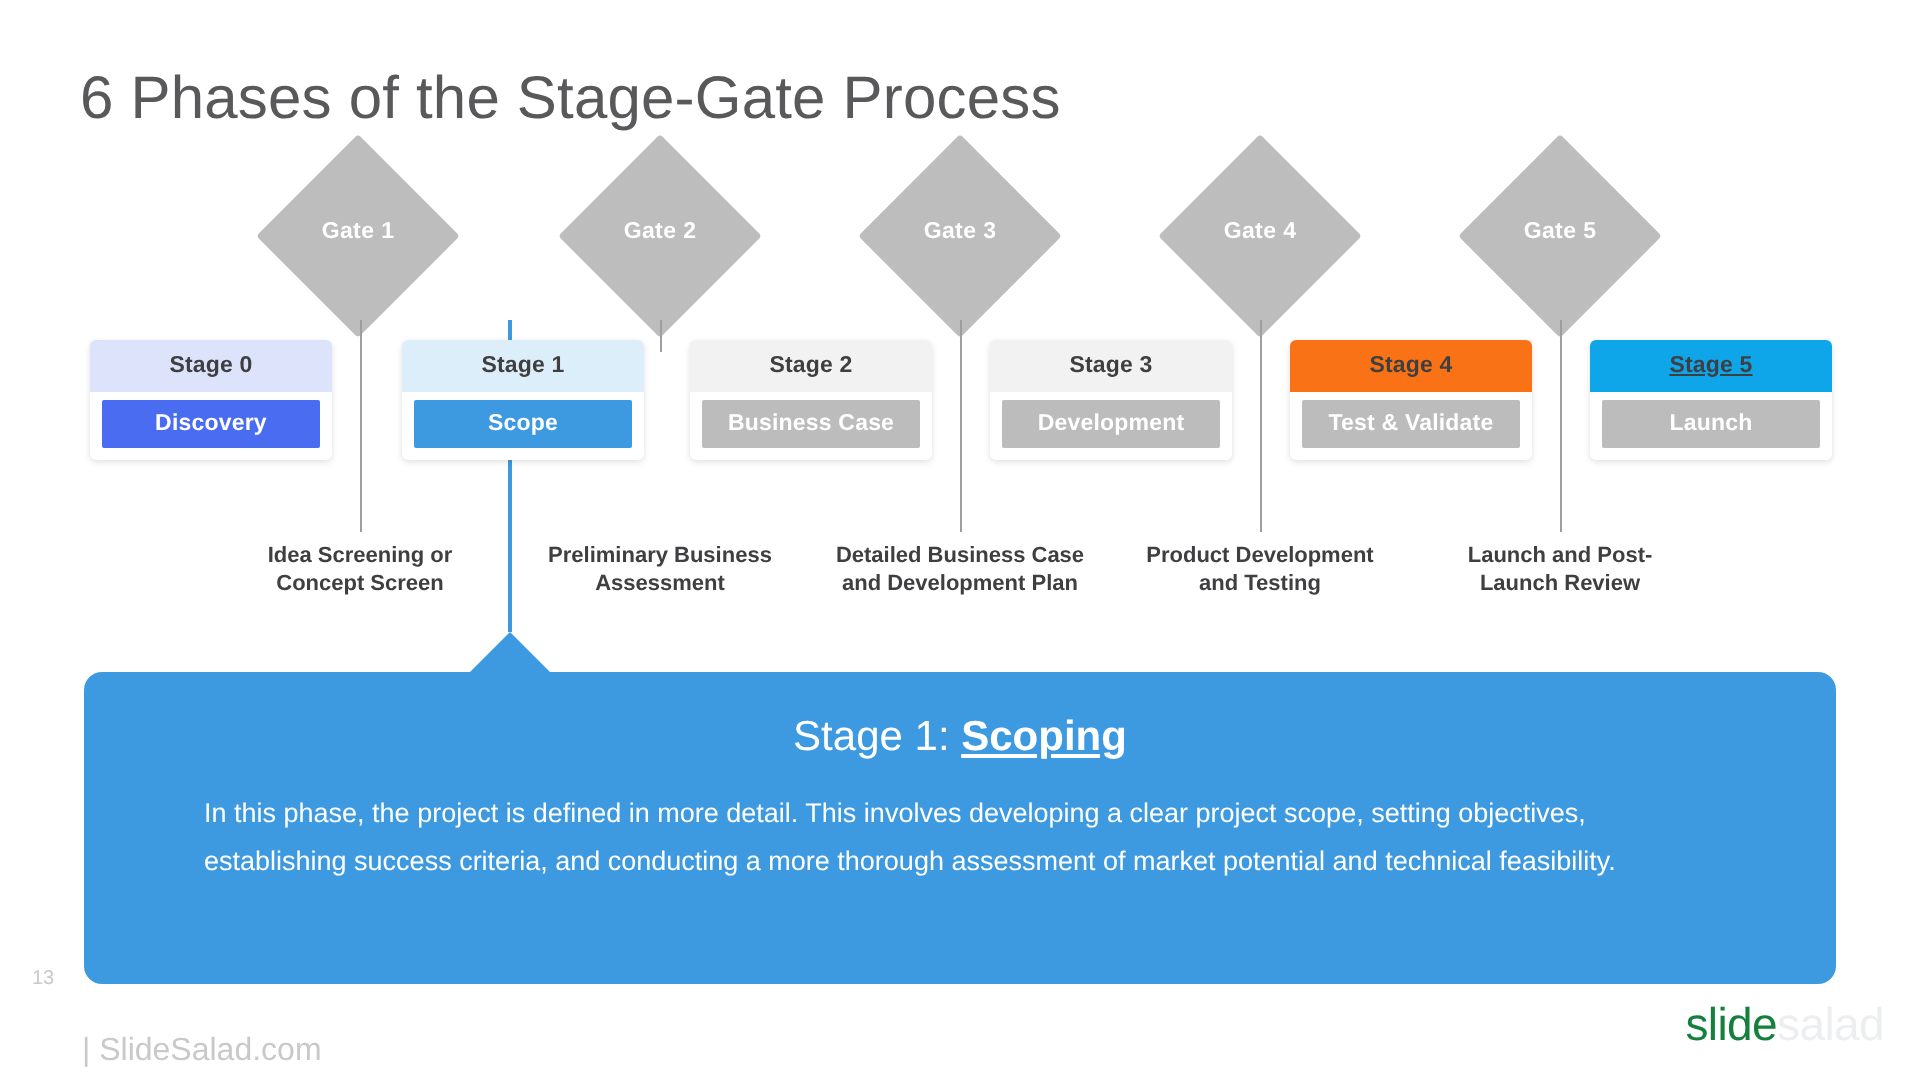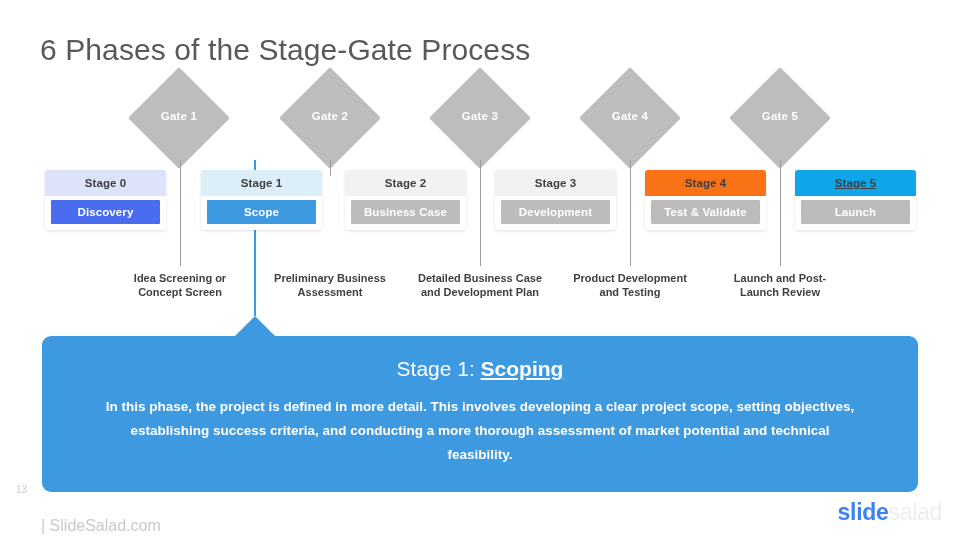--- a/index.html
+++ b/index.html
@@ -122,25 +122,24 @@
     font-weight:400;
     color:#ffffff;
   }
   #callout-heading .emph {
     font-weight:700;
     text-decoration:underline;
   }
   #callout-body {
     position:absolute;
     left:60px; right:60px; top:59px;
-    text-align:center;
     font-size:13.5px;
     line-height:24px;
     color:#ffffff;
-    font-weight:700;
+    font-weight:400;
   }
 
   
   #footer-page {
     position:absolute;
     left:16px; top:484px;
     font-size:10px;
     color:#c9c9c9;
   }
   #footer-site {
@@ -149,21 +148,21 @@
     font-size:16px;
     color:#c9c9c9;
   }
   #brand {
     position:absolute;
     right:18px; top:499px;
     font-size:23px;
     letter-spacing:-0.3px;
     font-weight:400;
   }
-  #brand .b1 { color:#3b82f6;font-weight:bold; }
+  #brand .b1 { color:#15803d; }
   #brand .b2 { color:#eceef0; }
 </style>
 </head>
 <body>
 
 <div id="slide">
 
   <div id="title">6 Phases of the Stage-Gate Process</div>
 
   <div class="gate" style="left:143px;"></div>

